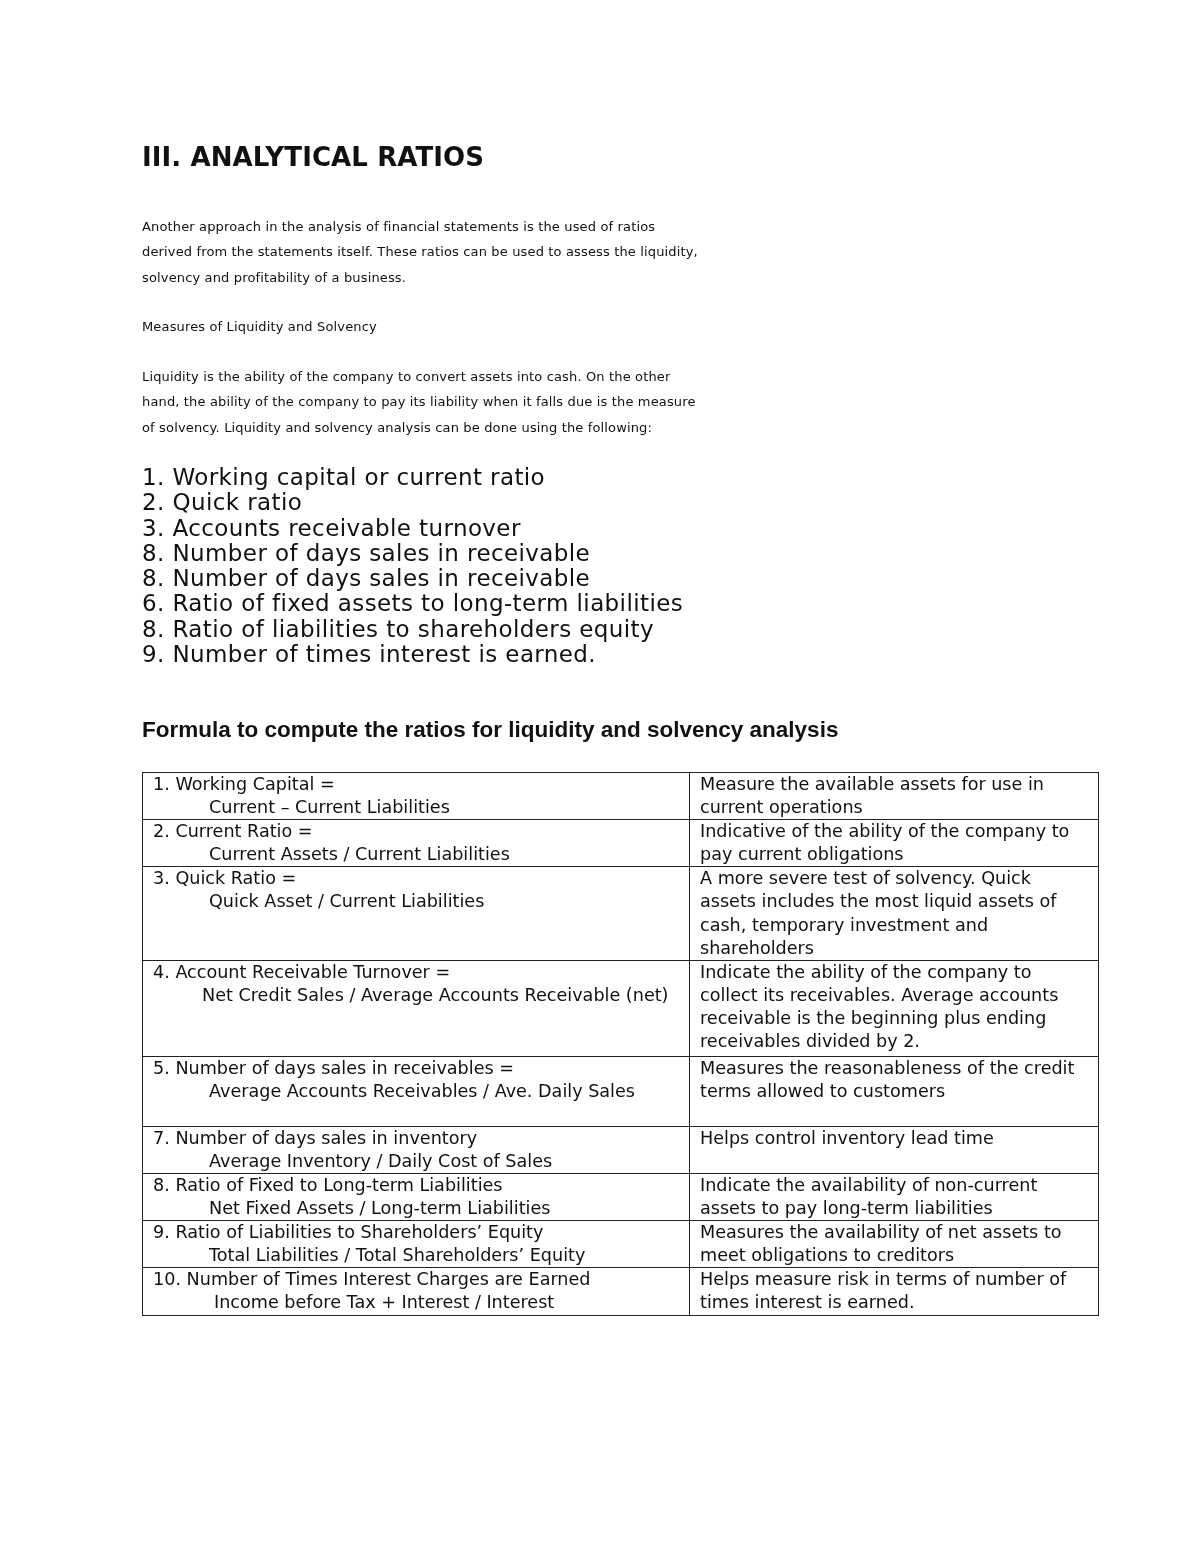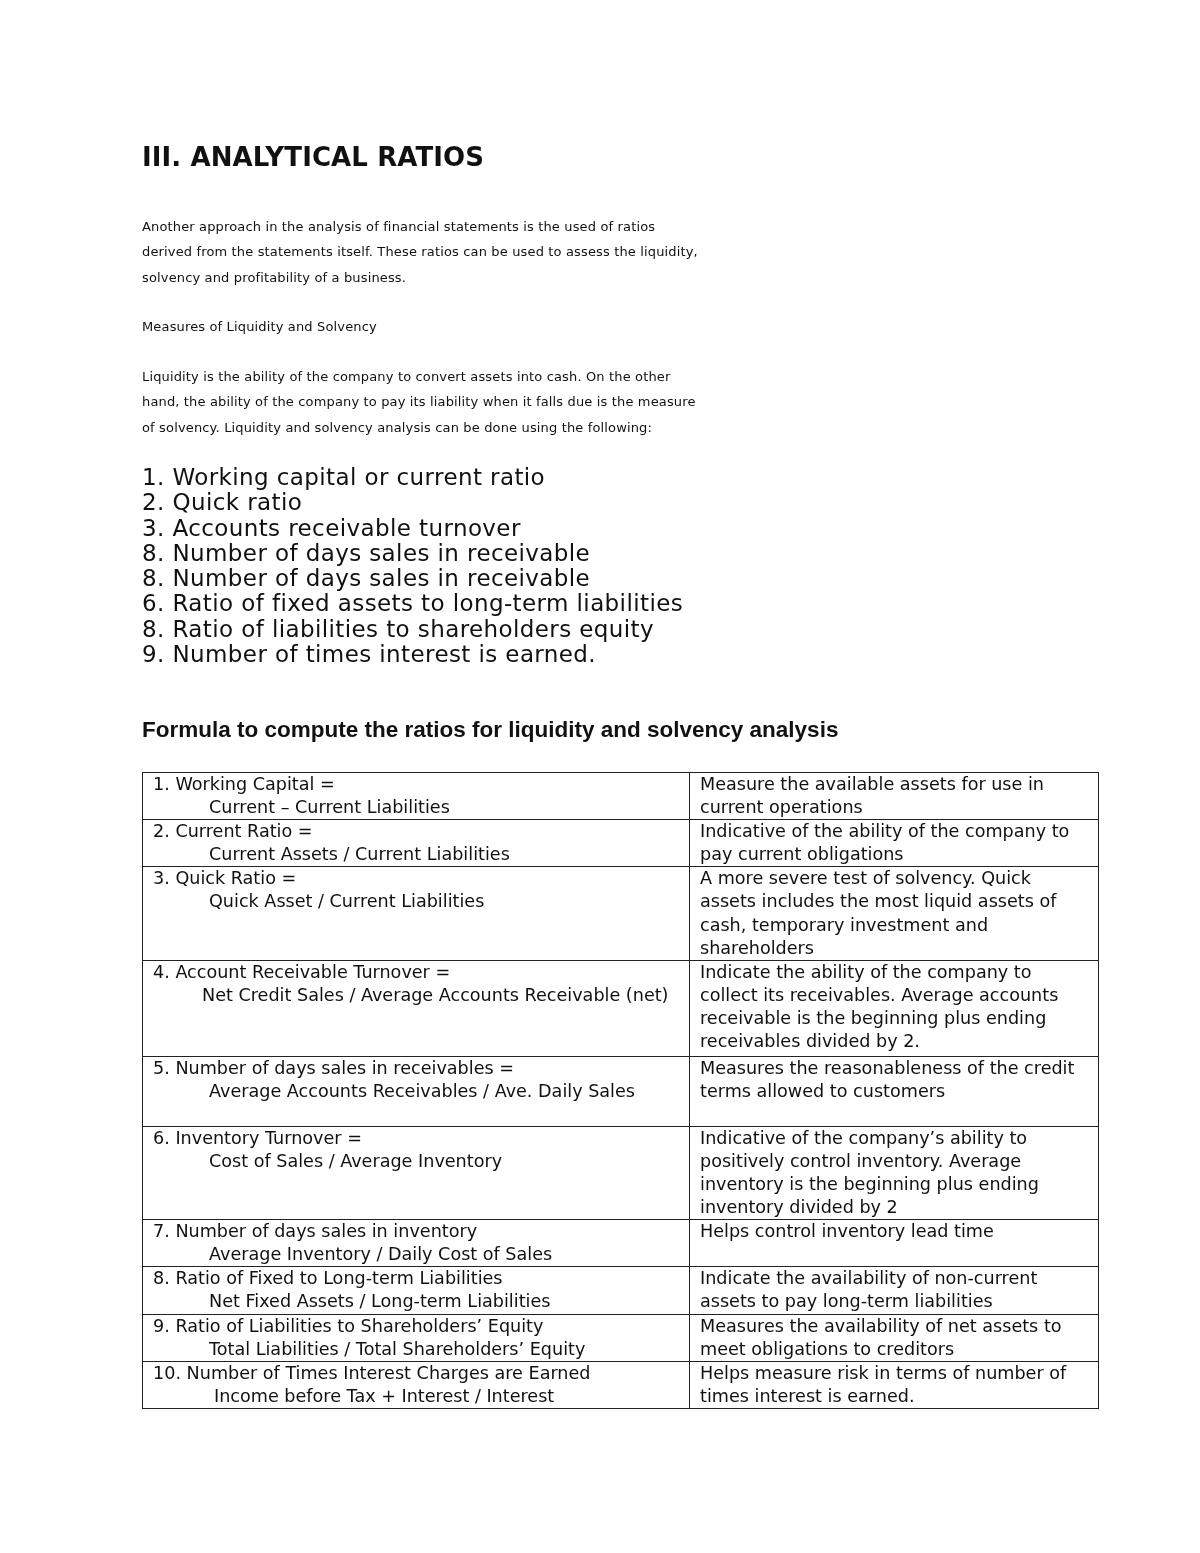--- a/index.html
+++ b/index.html
@@ -79,27 +79,20 @@
         </td>
         <td>Indicate the ability of the company to collect its receivables. Average accounts receivable is the beginning plus ending receivables divided by 2.</td>
       </tr>
       <tr style="height:70px">
         <td class="c1">
           <span class="f-title">5. Number of days sales in receivables =</span>
           <span class="f-expr" style="text-indent:56px">Average Accounts Receivables / Ave. Daily Sales</span>
         </td>
         <td>Measures the reasonableness of the credit terms allowed to customers</td>
       </tr>
-      <tr style="height:93px">
-        <td class="c1">
-          <span class="f-title">6. Inventory Turnover =</span>
-          <span class="f-expr ind">Cost of Sales / Average Inventory</span>
-        </td>
-        <td>Indicative of the company’s ability to positively control inventory. Average inventory is the beginning plus ending inventory divided by 2</td>
-      </tr>
       <tr style="height:47px">
         <td class="c1">
           <span class="f-title">7. Number of days sales in inventory</span>
           <span class="f-expr ind">Average Inventory / Daily Cost of Sales</span>
         </td>
         <td>Helps control inventory lead time</td>
       </tr>
       <tr style="height:47px">
         <td class="c1">
           <span class="f-title">8. Ratio of Fixed to Long-term Liabilities</span>

